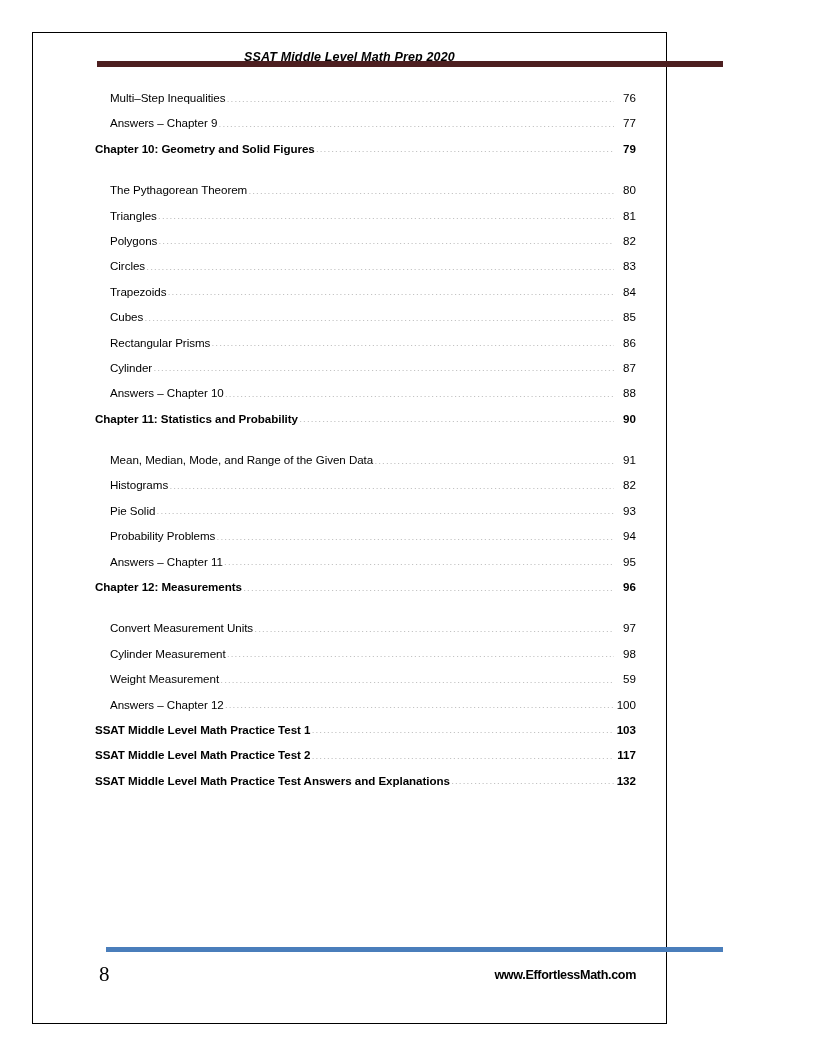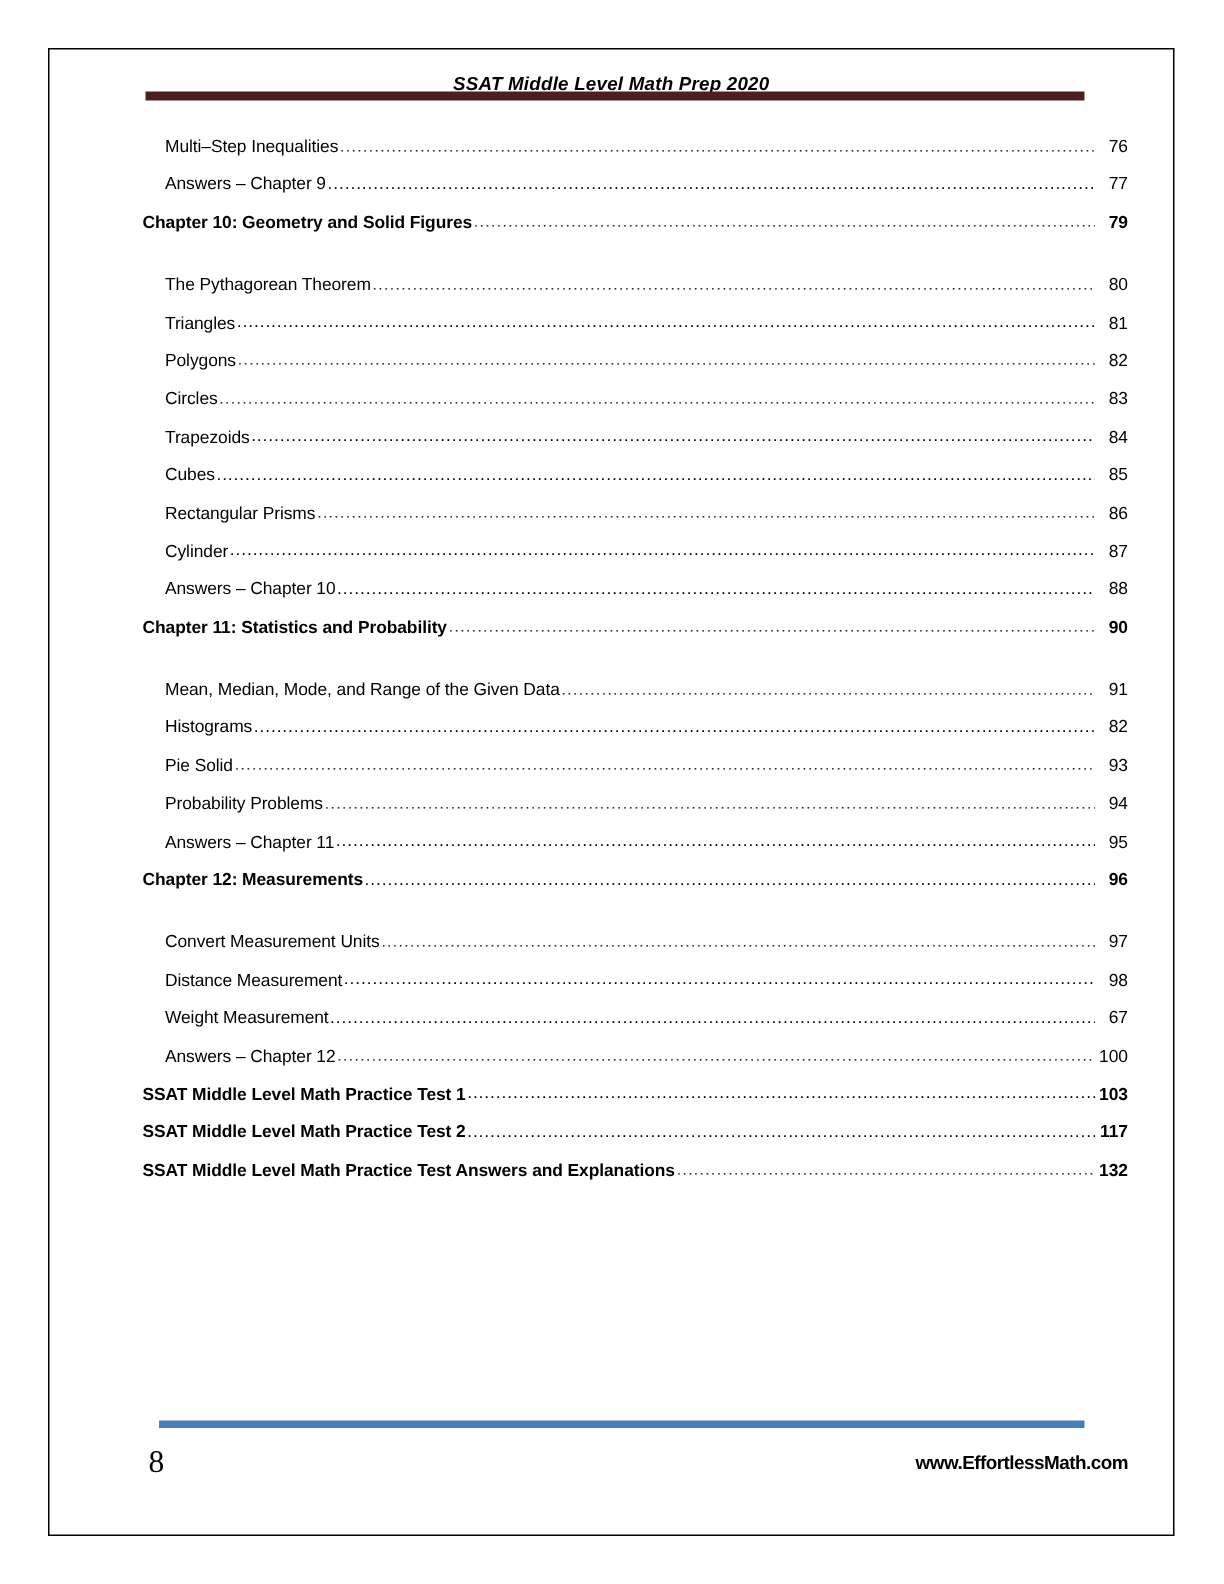--- a/index.html
+++ b/index.html
@@ -11,21 +11,21 @@
     width: 816px;
     height: 1056px;
     font-family: "Liberation Sans", sans-serif;
     -webkit-font-smoothing: antialiased;
   }
 
   .page-sheet {
     position: absolute;
     left: 32px;
     top: 32px;
-    width: 751px;
+    width: 635px;
     height: 992px;
     border: 1.6px solid #000000;
     background: #ffffff;
     box-sizing: border-box;
   }
 
   
   .running-header {
     position: absolute;
     left: 0;
@@ -263,28 +263,28 @@
         <span class="entry-title">Chapter 12:  Measurements</span>
         <span class="leader"></span>
         <span class="page-num">96</span>
       </div>
       <div class="toc-entry level-2 gap-above">
         <span class="entry-title">Convert Measurement Units</span>
         <span class="leader"></span>
         <span class="page-num">97</span>
       </div>
       <div class="toc-entry level-2">
-        <span class="entry-title">Distance Measurement</span>
+        <span class="entry-title">Cylinder Measurement</span>
         <span class="leader"></span>
         <span class="page-num">98</span>
       </div>
       <div class="toc-entry level-2">
         <span class="entry-title">Weight Measurement</span>
         <span class="leader"></span>
-        <span class="page-num">67</span>
+        <span class="page-num">59</span>
       </div>
       <div class="toc-entry level-2">
         <span class="entry-title">Answers – Chapter 12</span>
         <span class="leader"></span>
         <span class="page-num">100</span>
       </div>
       <div class="toc-entry level-1">
         <span class="entry-title">SSAT Middle Level Math Practice Test 1</span>
         <span class="leader"></span>
         <span class="page-num">103</span>

